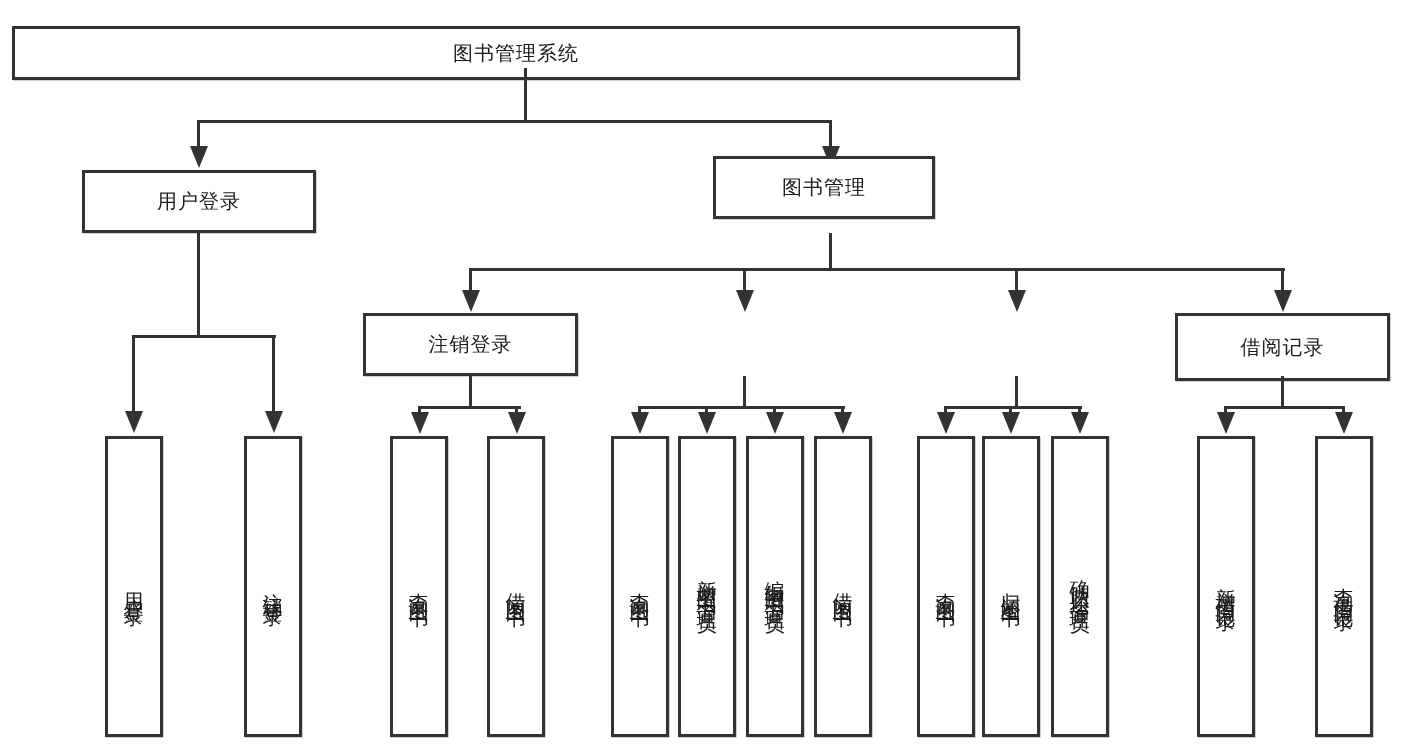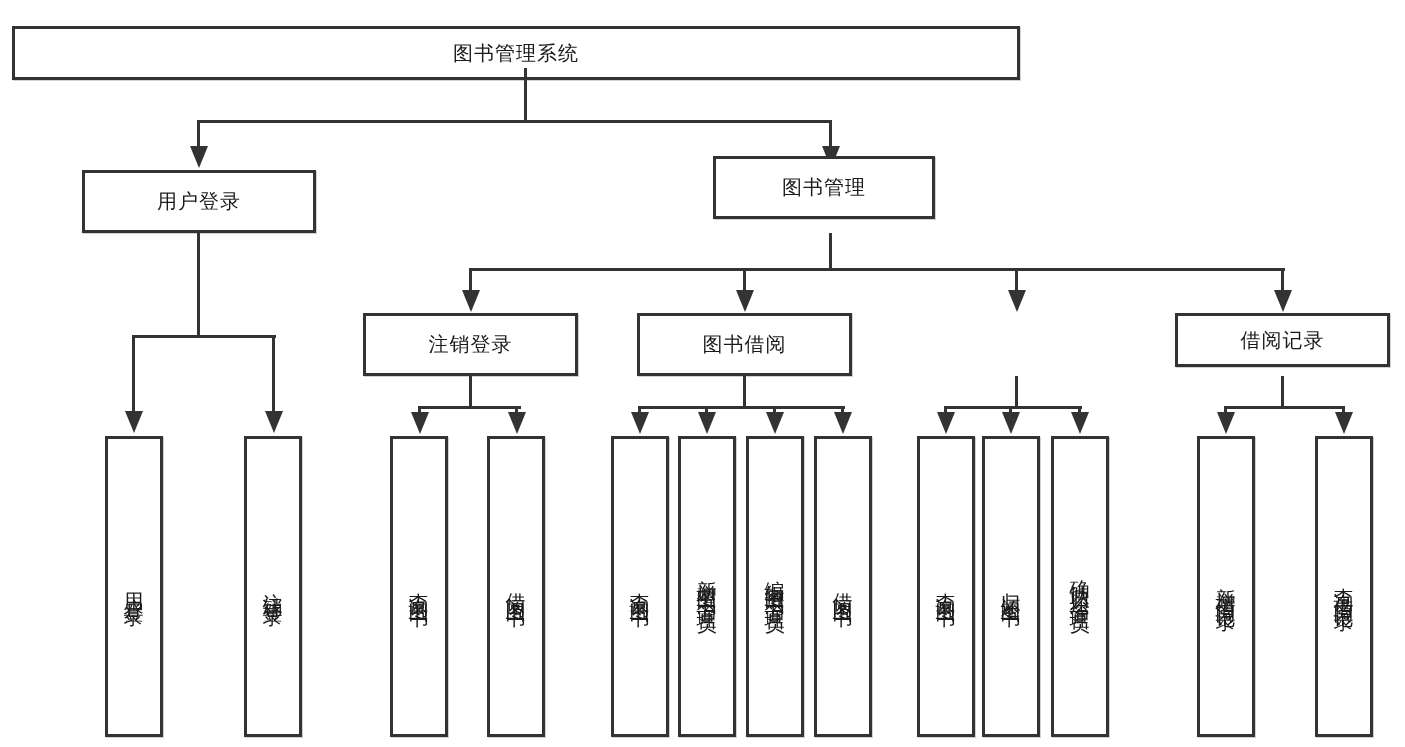--- a/index.html
+++ b/index.html
@@ -104,24 +104,21 @@
   <div class="cl" style="left:1015px; top:268px; width:3px; height:24px"></div>
   <div class="cl" style="left:1281px; top:268px; width:3px; height:24px"></div>
   <div class="ah" style="left:462px; top:290px"></div>
   <div class="ah" style="left:736px; top:290px"></div>
   <div class="ah" style="left:1008px; top:290px"></div>
   <div class="ah" style="left:1274px; top:290px"></div>
 
   <div class="box h" style="left:363px; top:313px; width:215px; height:63px">
     <span>注销登录</span>
   </div>
-  <div class="box h" style="left:637px; top:313px; width:215px; height:63px">
-    <span>图书借阅</span>
-  </div>
-  <div class="box h" style="left:1175px; top:313px; width:215px; height:54px">
+  <div class="box h" style="left:1175px; top:313px; width:215px; height:68px">
     <span>借阅记录</span>
   </div>
 
   <div class="cl" style="left:469px; top:376px; width:3px; height:32px"></div>
   <div class="cl" style="left:418px; top:406px; width:103px; height:3px"></div>
   <div class="cl" style="left:418px; top:406px; width:3px; height:8px"></div>
   <div class="cl" style="left:515px; top:406px; width:3px; height:8px"></div>
   <div class="ah" style="left:411px; top:412px"></div>
   <div class="ah" style="left:508px; top:412px"></div>
 

